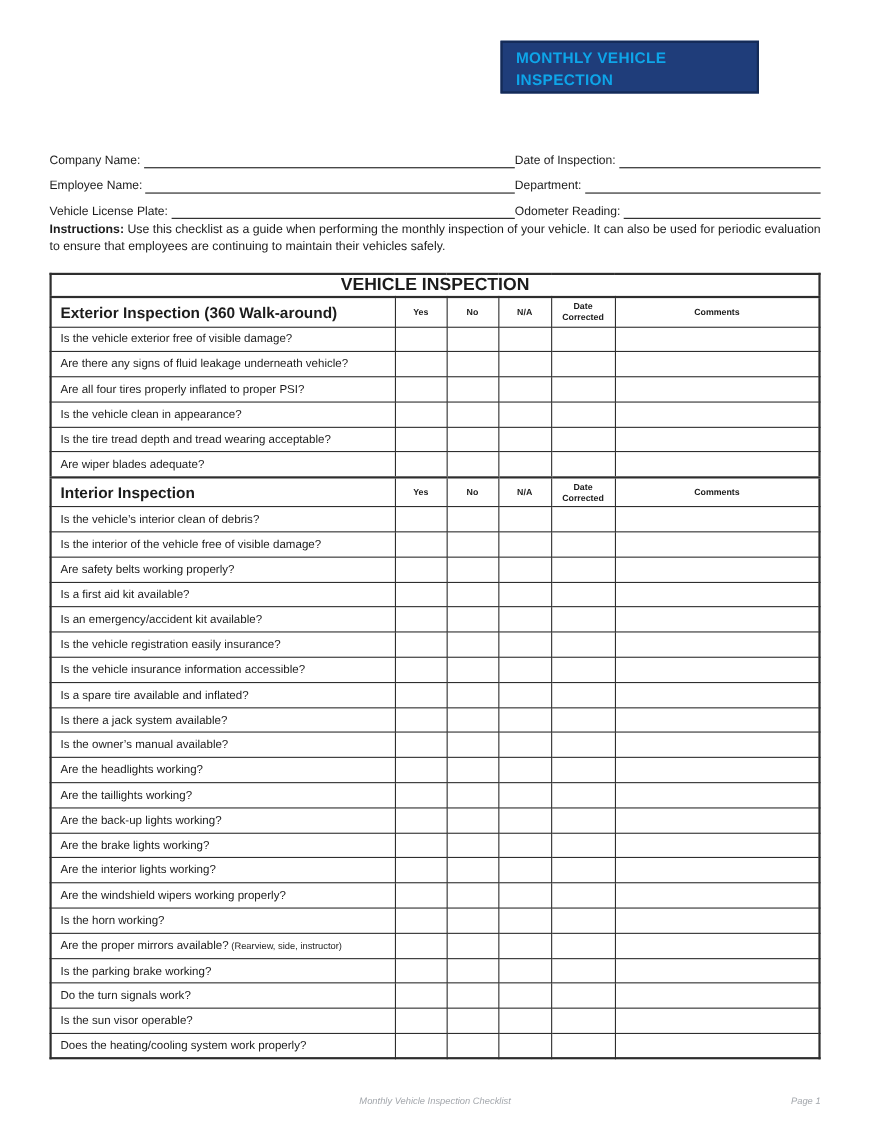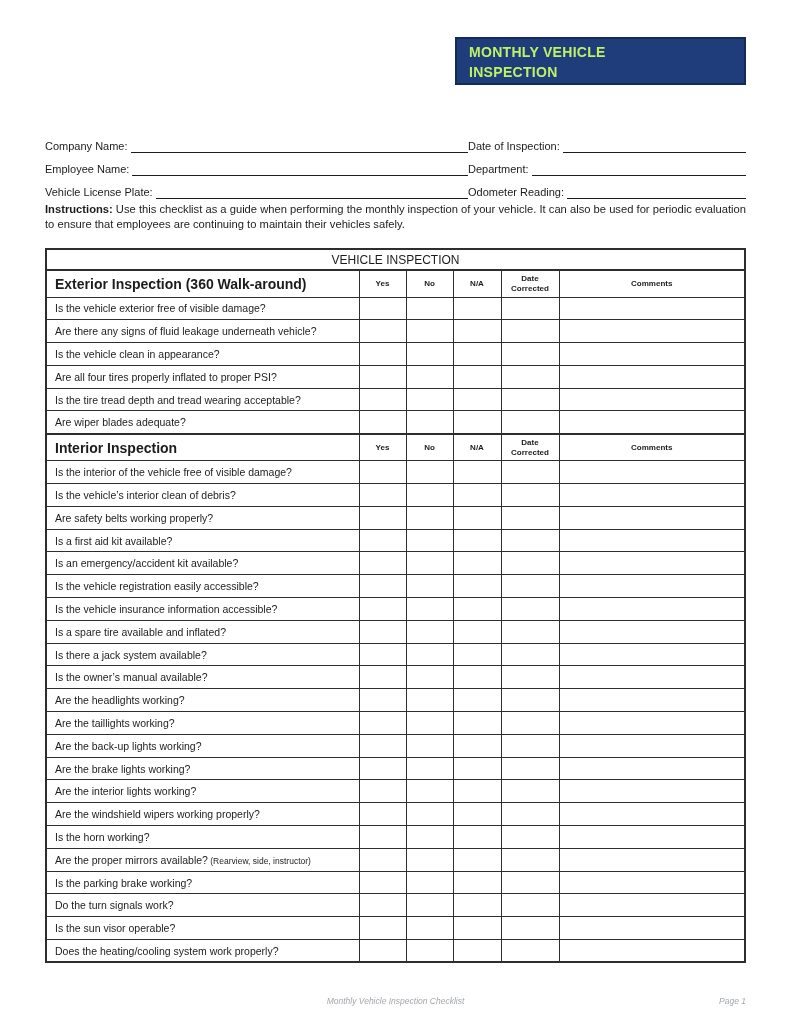--- a/index.html
+++ b/index.html
@@ -3,23 +3,23 @@
 <meta charset="utf-8">
 <style>
   html,body{margin:0;padding:0;background:#e8e8e8;}
   .page{
     position:relative;width:791px;height:1024px;background:#ffffff;
     font-family:"Liberation Sans", sans-serif;color:#1c1c1c;overflow:hidden;
     margin:0 auto;
   }
   
   .header-box{
-    position:absolute;left:455px;top:37px;width:291px;height:48px;
+    position:absolute;left:455px;top:37px;width:235px;height:48px;
     box-sizing:border-box;background:#1f3d7a;border:2px solid #142b57;
-    color:#bef264;font-weight:bold;font-size:14px;line-height:1.45;
+    color:#0ea5e9;font-weight:bold;font-size:14px;line-height:1.45;
     padding:3px 8px 0 12px;letter-spacing:.3px;
   }
   
   .fields{position:absolute;left:45px;top:130px;width:701px;}
   .field-row{display:flex;height:23px;align-items:flex-end;font-size:11px;}
   .field-left{width:423px;display:flex;align-items:flex-end;}
   .field-right{flex:1;display:flex;align-items:flex-end;}
   .field-label{white-space:nowrap;padding-bottom:1px;}
   .fill-line{flex:1;border-bottom:1.4px solid #1c1c1c;height:14px;margin-left:3px;}
   
@@ -31,21 +31,21 @@
   
   table.insp{
     position:absolute;left:45px;top:248px;width:701px;
     border-collapse:collapse;table-layout:fixed;
     border:2px solid #2e2e2e;
   }
   table.insp td, table.insp th{
     border:1px solid #2e2e2e;box-sizing:border-box;overflow:hidden;
   }
   tr.title-row th{
-    height:21px;font-size:12px;font-weight:normal;text-align:center;
+    height:21px;font-size:16px;font-weight:bold;text-align:center;
     border-bottom:2px solid #2e2e2e;padding:0;
   }
   tr.section-row td{height:27px;border-top:2px solid #2e2e2e;}
   td.section-name{
     font-size:14px;font-weight:bold;padding:0 0 0 8px;text-align:left;
   }
   td.col-head{
     font-size:8px;font-weight:bold;text-align:center;line-height:1.25;
     padding:0 2px;
   }
@@ -140,29 +140,29 @@
         </tr>
         <tr class="q-row">
           <td class="q-cell"><span>Are there any signs of fluid leakage underneath vehicle?</span></td>
           <td class="mark-cell"></td>
           <td class="mark-cell"></td>
           <td class="mark-cell"></td>
           <td class="mark-cell"></td>
           <td class="mark-cell"></td>
         </tr>
         <tr class="q-row">
+          <td class="q-cell"><span>Are all four tires properly inflated to proper PSI?</span></td>
+          <td class="mark-cell"></td>
+          <td class="mark-cell"></td>
+          <td class="mark-cell"></td>
+          <td class="mark-cell"></td>
+          <td class="mark-cell"></td>
+        </tr>
+        <tr class="q-row">
           <td class="q-cell"><span>Is the vehicle clean in appearance?</span></td>
-          <td class="mark-cell"></td>
-          <td class="mark-cell"></td>
-          <td class="mark-cell"></td>
-          <td class="mark-cell"></td>
-          <td class="mark-cell"></td>
-        </tr>
-        <tr class="q-row">
-          <td class="q-cell"><span>Are all four tires properly inflated to proper PSI?</span></td>
           <td class="mark-cell"></td>
           <td class="mark-cell"></td>
           <td class="mark-cell"></td>
           <td class="mark-cell"></td>
           <td class="mark-cell"></td>
         </tr>
         <tr class="q-row">
           <td class="q-cell"><span>Is the tire tread depth and tread wearing acceptable?</span></td>
           <td class="mark-cell"></td>
           <td class="mark-cell"></td>
@@ -180,36 +180,36 @@
         </tr>
         <tr class="section-row">
           <td class="section-name">Interior Inspection</td>
           <td class="col-head">Yes</td>
           <td class="col-head">No</td>
           <td class="col-head">N/A</td>
           <td class="col-head">Date Corrected</td>
           <td class="col-head">Comments</td>
         </tr>
         <tr class="q-row">
+          <td class="q-cell"><span>Is the vehicle’s interior clean of debris?</span></td>
+          <td class="mark-cell"></td>
+          <td class="mark-cell"></td>
+          <td class="mark-cell"></td>
+          <td class="mark-cell"></td>
+          <td class="mark-cell"></td>
+        </tr>
+        <tr class="q-row">
           <td class="q-cell"><span>Is the interior of the vehicle free of visible damage?</span></td>
           <td class="mark-cell"></td>
           <td class="mark-cell"></td>
           <td class="mark-cell"></td>
           <td class="mark-cell"></td>
           <td class="mark-cell"></td>
         </tr>
         <tr class="q-row">
-          <td class="q-cell"><span>Is the vehicle’s interior clean of debris?</span></td>
-          <td class="mark-cell"></td>
-          <td class="mark-cell"></td>
-          <td class="mark-cell"></td>
-          <td class="mark-cell"></td>
-          <td class="mark-cell"></td>
-        </tr>
-        <tr class="q-row">
           <td class="q-cell"><span>Are safety belts working properly?</span></td>
           <td class="mark-cell"></td>
           <td class="mark-cell"></td>
           <td class="mark-cell"></td>
           <td class="mark-cell"></td>
           <td class="mark-cell"></td>
         </tr>
         <tr class="q-row">
           <td class="q-cell"><span>Is a first aid kit available?</span></td>
           <td class="mark-cell"></td>
@@ -220,21 +220,21 @@
         </tr>
         <tr class="q-row">
           <td class="q-cell"><span>Is an emergency/accident kit available?</span></td>
           <td class="mark-cell"></td>
           <td class="mark-cell"></td>
           <td class="mark-cell"></td>
           <td class="mark-cell"></td>
           <td class="mark-cell"></td>
         </tr>
         <tr class="q-row">
-          <td class="q-cell"><span>Is the vehicle registration easily accessible?</span></td>
+          <td class="q-cell"><span>Is the vehicle registration easily insurance?</span></td>
           <td class="mark-cell"></td>
           <td class="mark-cell"></td>
           <td class="mark-cell"></td>
           <td class="mark-cell"></td>
           <td class="mark-cell"></td>
         </tr>
         <tr class="q-row">
           <td class="q-cell"><span>Is the vehicle insurance information accessible?</span></td>
           <td class="mark-cell"></td>
           <td class="mark-cell"></td>

